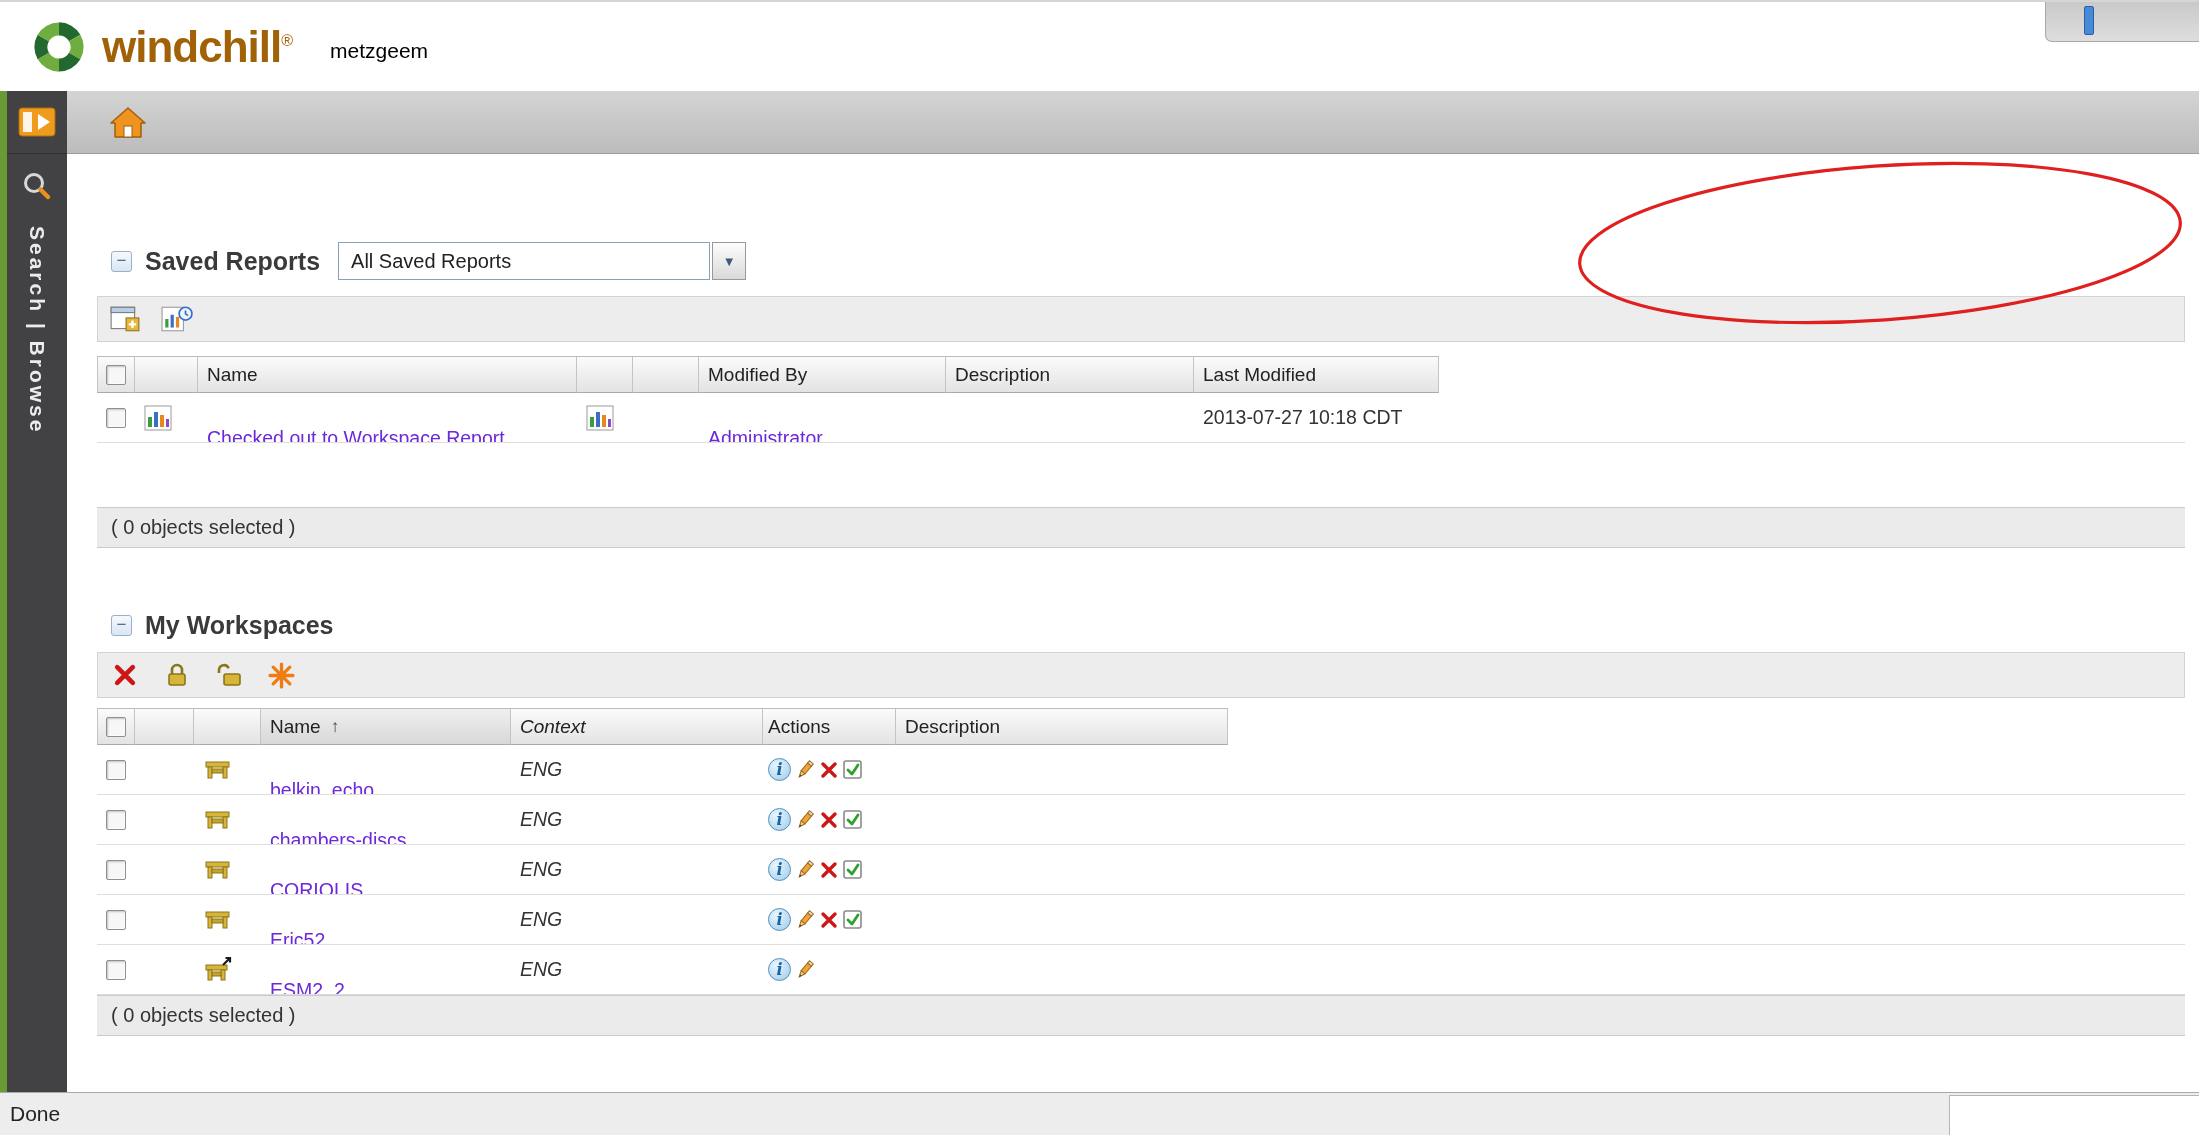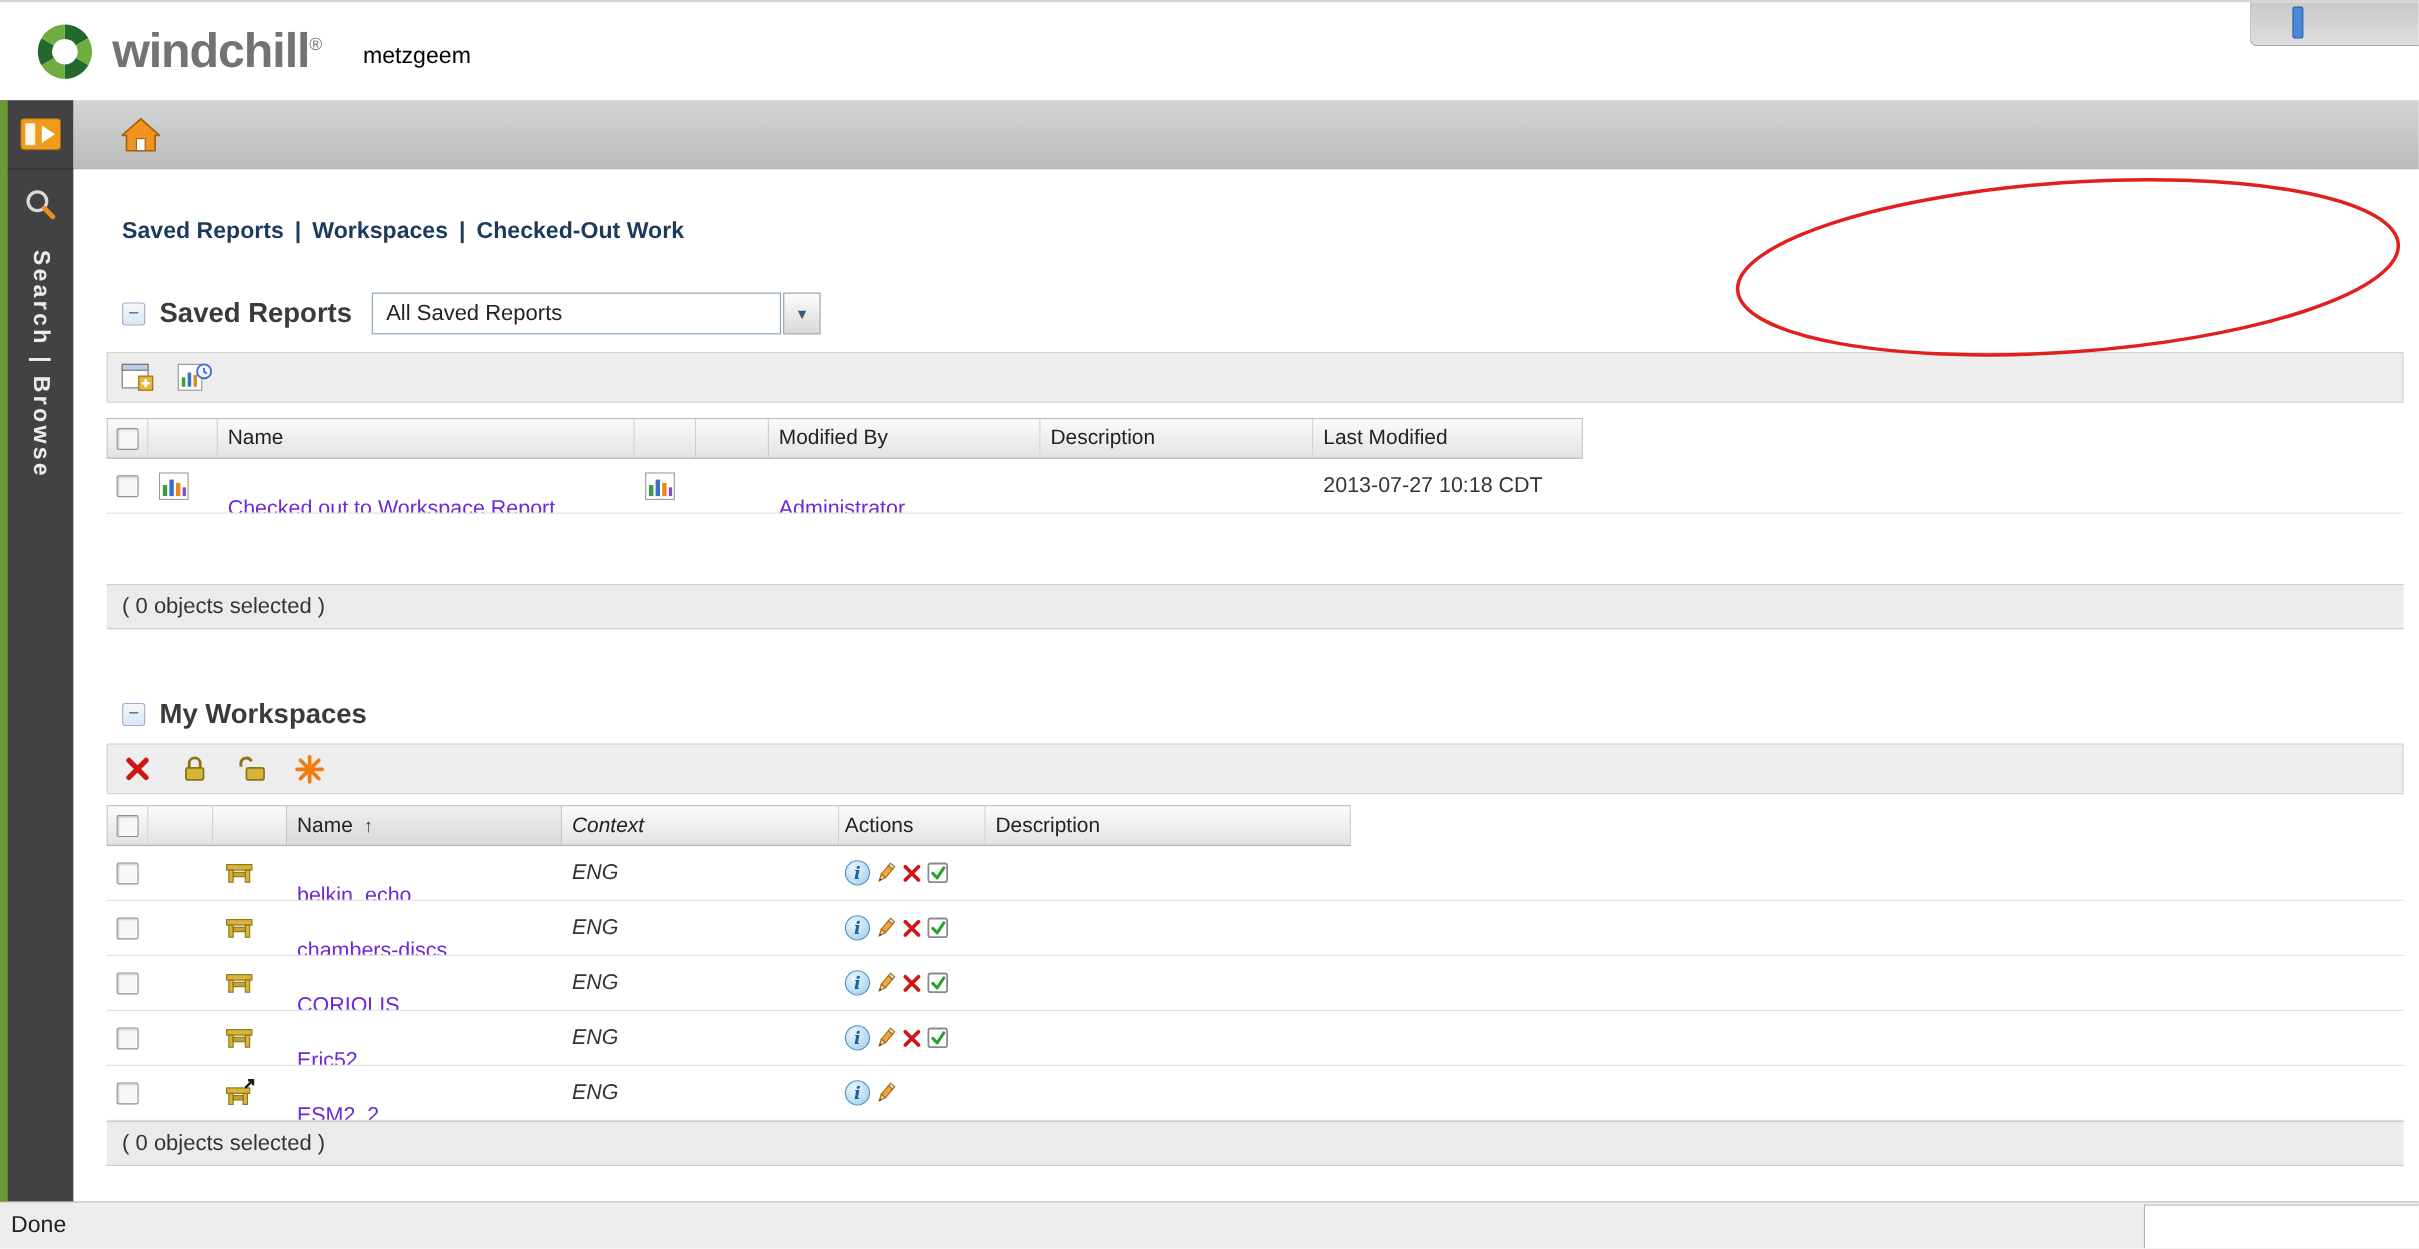--- a/index.html
+++ b/index.html
@@ -8,21 +8,21 @@
     position:relative; width:2199px; height:1135px; background:#fff;
     overflow:hidden; font-family:"Liberation Sans", sans-serif; color:#333;
   }
 
   
   .top-header {
     height:91px; background:#fff; border-top:2px solid #d5d5d5;
     display:flex; align-items:center; padding-left:30px; position:relative;
   }
   .logo { width:58px; height:58px; flex:0 0 auto; }
-  .brand { font-size:44px; font-weight:bold; color:#737373; margin-left:14px; letter-spacing:-1px; }
+  .brand { font-size:44px; font-weight:bold; color:#a16207; margin-left:14px; letter-spacing:-1px; }
   .brand sup { font-size:16px; font-weight:normal; vertical-align:super; }
   .username { margin-left:38px; font-size:21px; color:#000000; padding-top:8px; }
 
   .top-right-fragment {
     position:absolute; right:0; top:0; width:154px; height:40px;
     background:linear-gradient(#c9c9c9,#dedede);
     border:1px solid #a8a8a8; border-top:none; border-right:none;
     border-bottom-left-radius:7px; z-index:40;
   }
   .scroll-handle {
@@ -206,23 +206,20 @@
         <div class="home-btn">
           <svg width="36" height="33" viewBox="0 0 36 33">
             <polygon points="18,2 35,17 31,17 31,31 5,31 5,17 1,17" fill="#ef9420" stroke="#a35f0a" stroke-width="1.5" stroke-linejoin="round"></polygon>
             <rect x="14" y="20" width="8" height="11" fill="#fff" stroke="#a35f0a"></rect>
           </svg>
         </div>
       </div>
 
       <div class="content">
 
-        <div class="breadcrumb">
-          <a>Saved Reports</a><span class="sep">|</span><a>Workspaces</a><span class="sep">|</span><a>Checked-Out Work</a>
-        </div>
 
         <section>
           <div class="section-header sh-saved">
             <span class="collapse-box">−</span>
             <span class="section-title">Saved Reports</span>
             <div class="combo">
               <div class="combo-text">All Saved Reports</div>
               <div class="combo-btn">
                   <span>▼</span>
                 </div>

